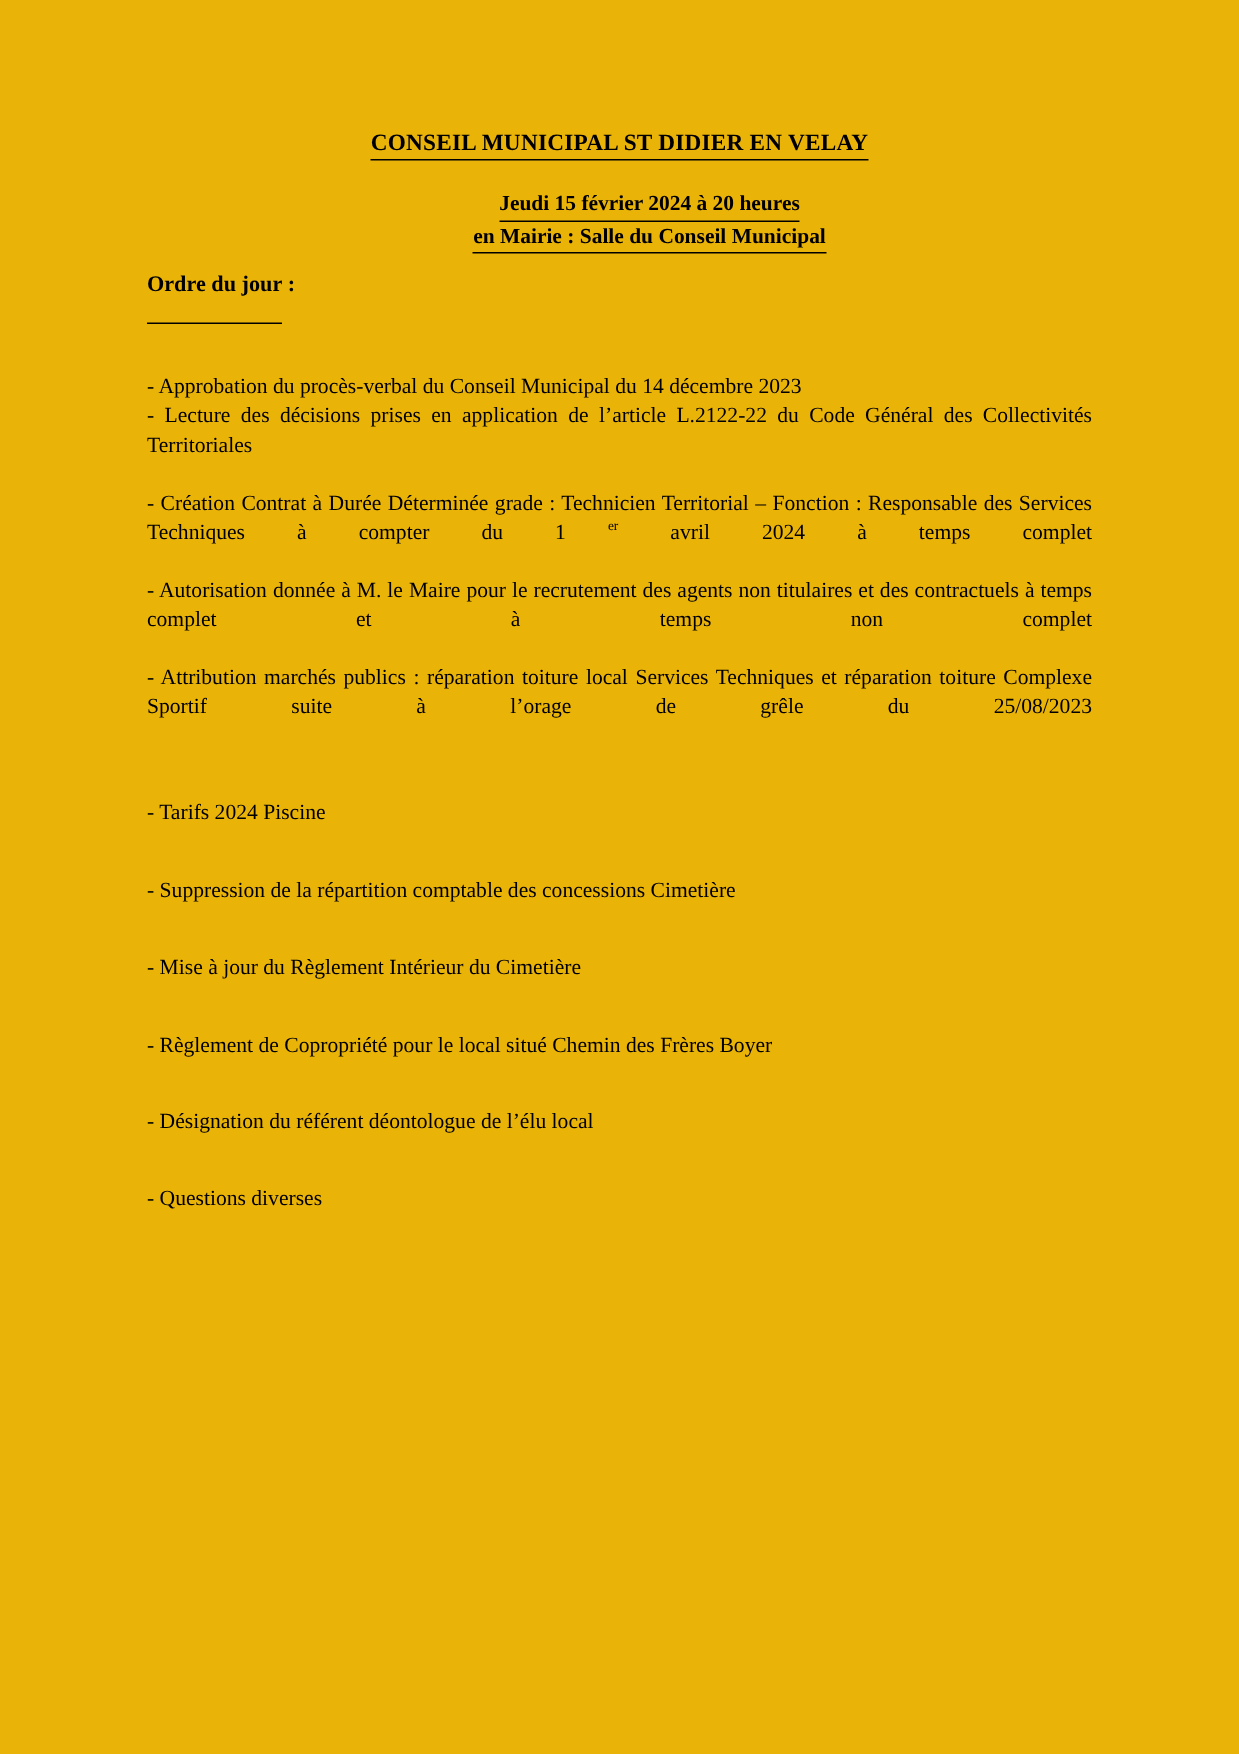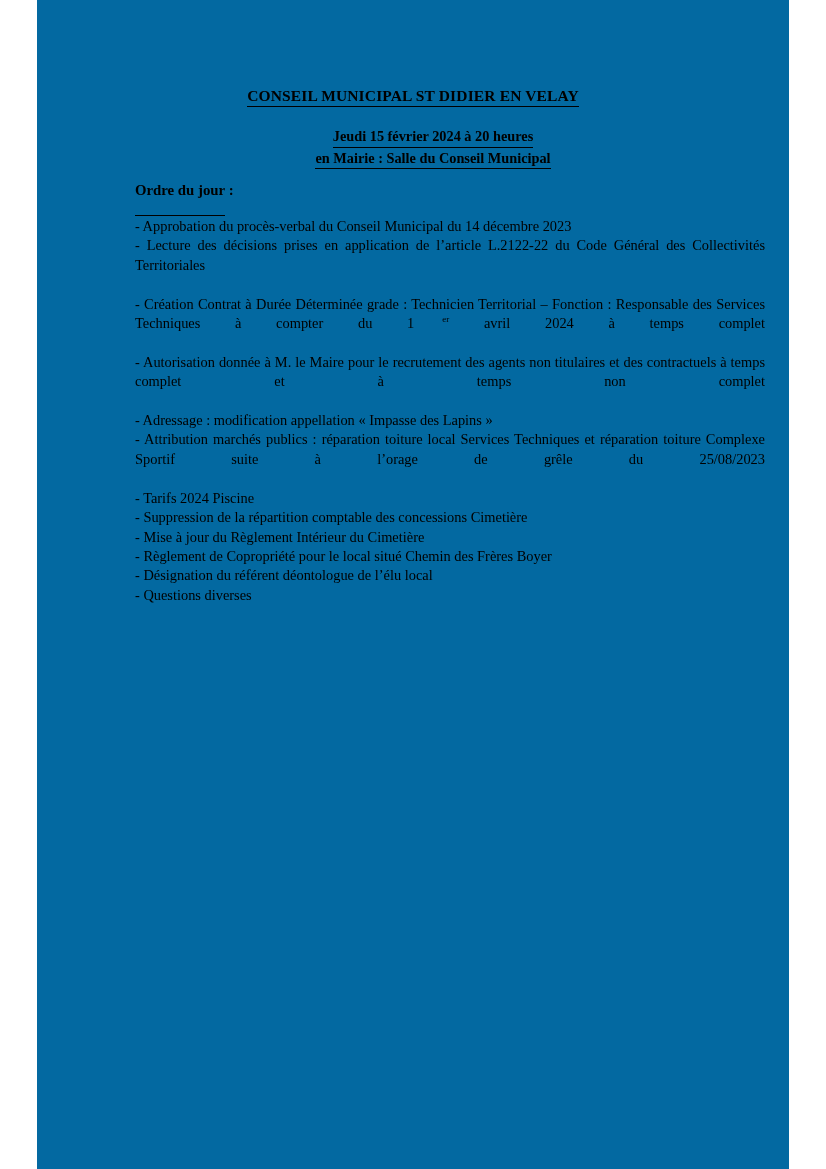--- a/index.html
+++ b/index.html
@@ -4,24 +4,24 @@
 <title>Conseil Municipal St Didier en Velay</title>
 <style>
   html, body {
     margin: 0;
     padding: 0;
     background: #ffffff;
   }
 
   .page {
     position: relative;
-    width: 752px;
+    width: 826px;
     height: 1169px;
     margin: 0 auto;
-    background: #0369a1;
+    background: #eab308;
     overflow: hidden;
     font-family: "Liberation Serif", "DejaVu Serif", serif;
     color: #000000;
     -webkit-font-smoothing: antialiased;
   }
 
   
   .doc-header {
     position: absolute;
     left: 0;
@@ -98,20 +98,21 @@
 
   
   .agenda-item::after {
     content: "";
     display: inline-block;
     width: 100%;
   }
 
   .agenda-item.short {
     text-align: left;
+    margin-top: 32px;
   }
   .agenda-item.short::after {
     content: none;
   }
 
   sup {
     font-size: 0.62em;
     vertical-align: super;
     line-height: 0;
     margin-left: 28px;
@@ -137,21 +138,20 @@
 
   <div class="agenda-heading">
     <span class="underlined">Ordre du jour</span><span> :</span>
   </div>
 
   <div class="agenda-body" id="agenda-body">
       <p class="agenda-item short">- Approbation du procès-verbal du Conseil Municipal du 14 décembre 2023</p>
       <p class="agenda-item">- Lecture des décisions prises en application de l’article L.2122-22 du Code Général des Collectivités Territoriales</p>
       <p class="agenda-item"><span>- Création Contrat à Durée Déterminée grade : Technicien Territorial – Fonction : Responsable des Services Techniques à compter du 1</span><sup>er</sup><span> avril 2024 à temps complet</span></p>
       <p class="agenda-item">- Autorisation donnée à M. le Maire pour le recrutement des agents non titulaires et des contractuels à temps complet et à temps non complet</p>
-      <p class="agenda-item short">- Adressage : modification appellation « Impasse des Lapins »</p>
       <p class="agenda-item">- Attribution marchés publics : réparation toiture local Services Techniques et réparation toiture Complexe Sportif suite à l’orage de grêle du 25/08/2023</p>
       <p class="agenda-item short">- Tarifs 2024 Piscine</p>
       <p class="agenda-item short">- Suppression de la répartition comptable des concessions Cimetière</p>
       <p class="agenda-item short">- Mise à jour du Règlement Intérieur du Cimetière</p>
       <p class="agenda-item short">- Règlement de Copropriété pour le local situé Chemin des Frères Boyer</p>
       <p class="agenda-item short">- Désignation du référent déontologue de l’élu local</p>
       <p class="agenda-item short">- Questions diverses</p>
     </div>
 
 </div>

